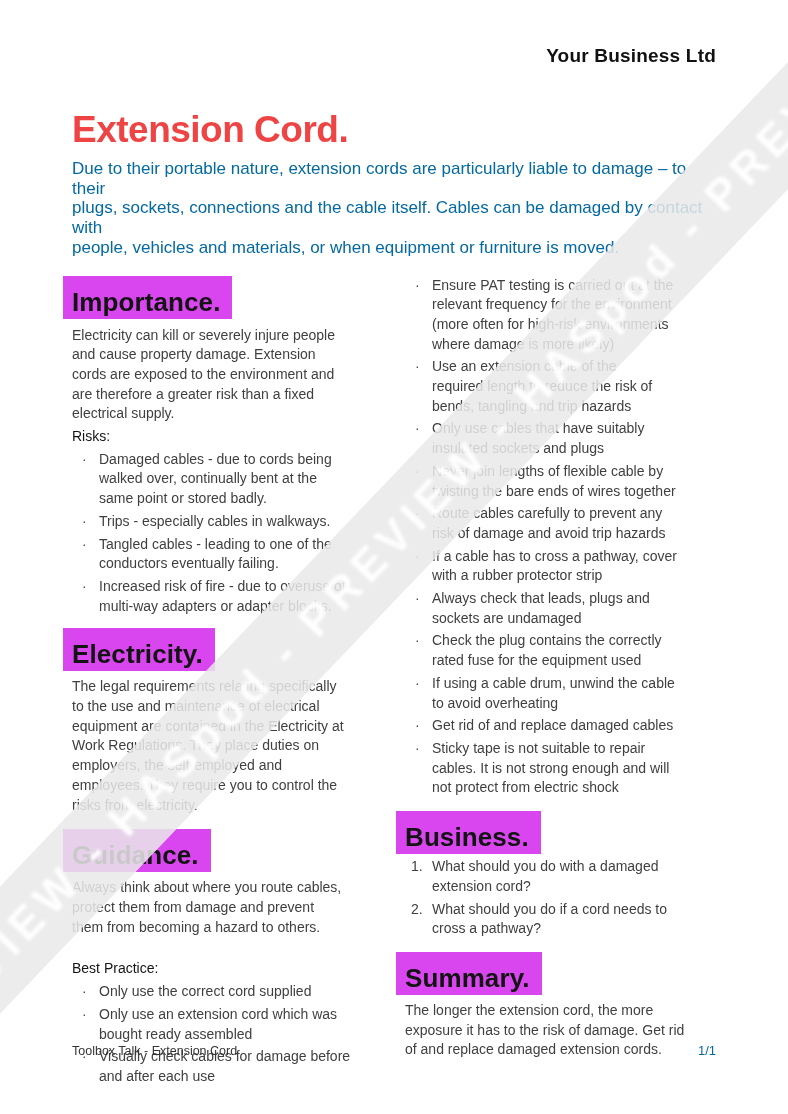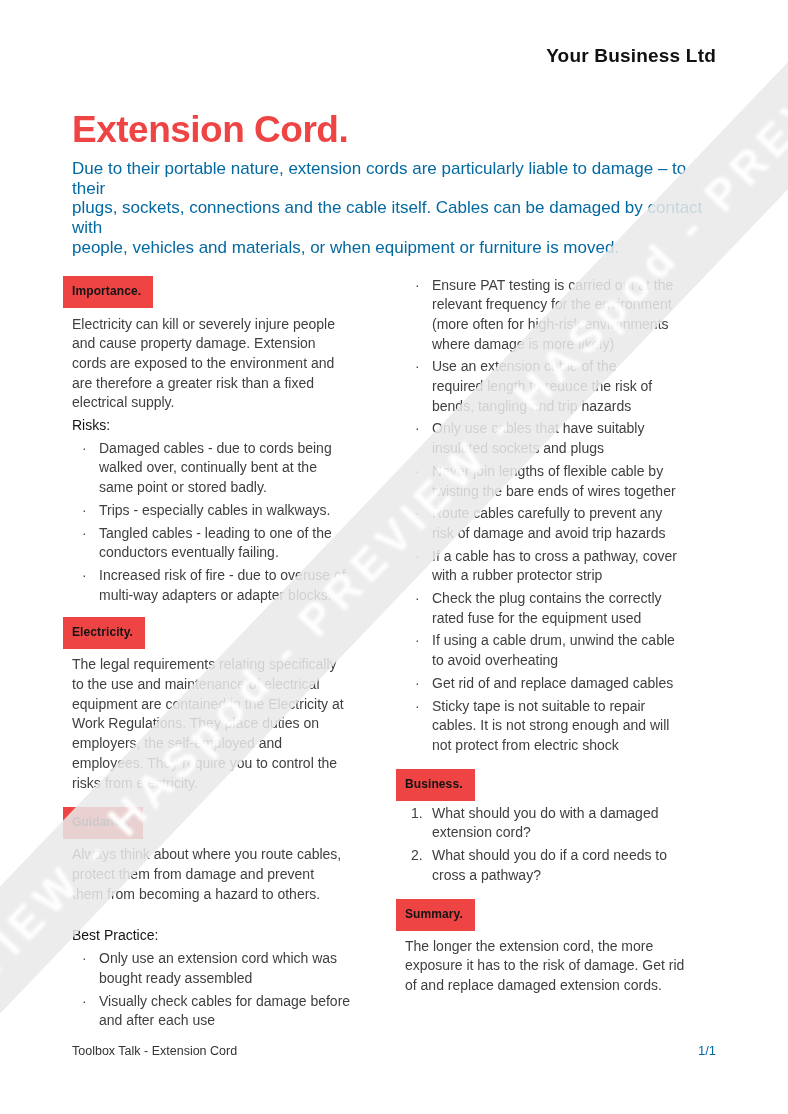--- a/index.html
+++ b/index.html
@@ -42,26 +42,26 @@
     color: #0369a1;
     white-space: pre-line;
   }
 
   .columns { display: flex; gap: 22px; margin-top: 18px; }
   .col { width: 311px; flex: none; }
 
   .h2wrap { line-height: 0; }
   .h2 {
     display: inline-block;
-    background: #ef4444;
+    background: #d946ef;
     color: #131313;
-    font-size: 12px;
+    font-size: 26px;
     line-height: 24px;
     font-weight: 800;
-    padding: 3px 12px 5px 9px;
+    padding: 14px 12px 5px 9px;
     margin-left: -9px;
     letter-spacing: 0.1px;
   }
   .mt12 { margin-top: 12px; }
   .mt13 { margin-top: 13px; }
   .mt14 { margin-top: 14px; }
 
   .para { margin: 7px 0 0 0; white-space: pre-line; }
   .para.tight { margin-top: 6px; }
 
@@ -196,20 +196,24 @@
         <div class="h2wrap mt14">
           <span class="h2">Guidance.</span>
         </div>
         <p class="para tight">Always think about where you route cables,
 protect them from damage and prevent
 them from becoming a hazard to others.</p>
         <p class="label spaced">Best Practice:</p>
         <ul class="blist">
           <li class="li">
             <span class="marker">·</span>
+            <span class="txt">Only use the correct cord supplied</span>
+          </li>
+          <li class="li">
+            <span class="marker">·</span>
             <span class="txt">Only use an extension cord which was
 bought ready assembled</span>
           </li>
           <li class="li">
             <span class="marker">·</span>
             <span class="txt">Visually check cables for damage before
 and after each use</span>
           </li>
         </ul>
       </div>
@@ -244,20 +248,25 @@
             <span class="txt">Route cables carefully to prevent any
 risk of damage and avoid trip hazards</span>
           </li>
           <li class="li">
             <span class="marker">·</span>
             <span class="txt">If a cable has to cross a pathway, cover
 with a rubber protector strip</span>
           </li>
           <li class="li">
             <span class="marker">·</span>
+            <span class="txt">Always check that leads, plugs and
+sockets are undamaged</span>
+          </li>
+          <li class="li">
+            <span class="marker">·</span>
             <span class="txt">Check the plug contains the correctly
 rated fuse for the equipment used</span>
           </li>
           <li class="li">
             <span class="marker">·</span>
             <span class="txt">If using a cable drum, unwind the cable
 to avoid overheating</span>
           </li>
           <li class="li">
             <span class="marker">·</span>

